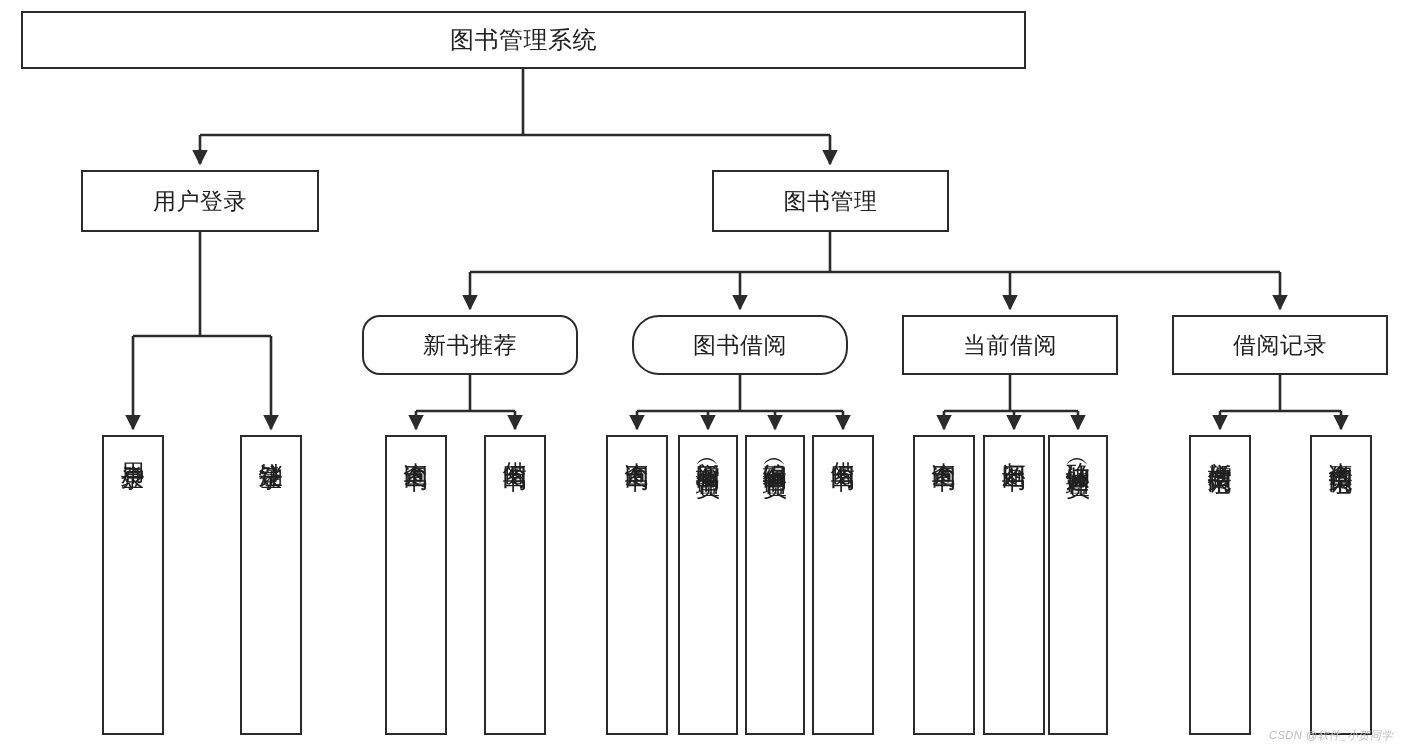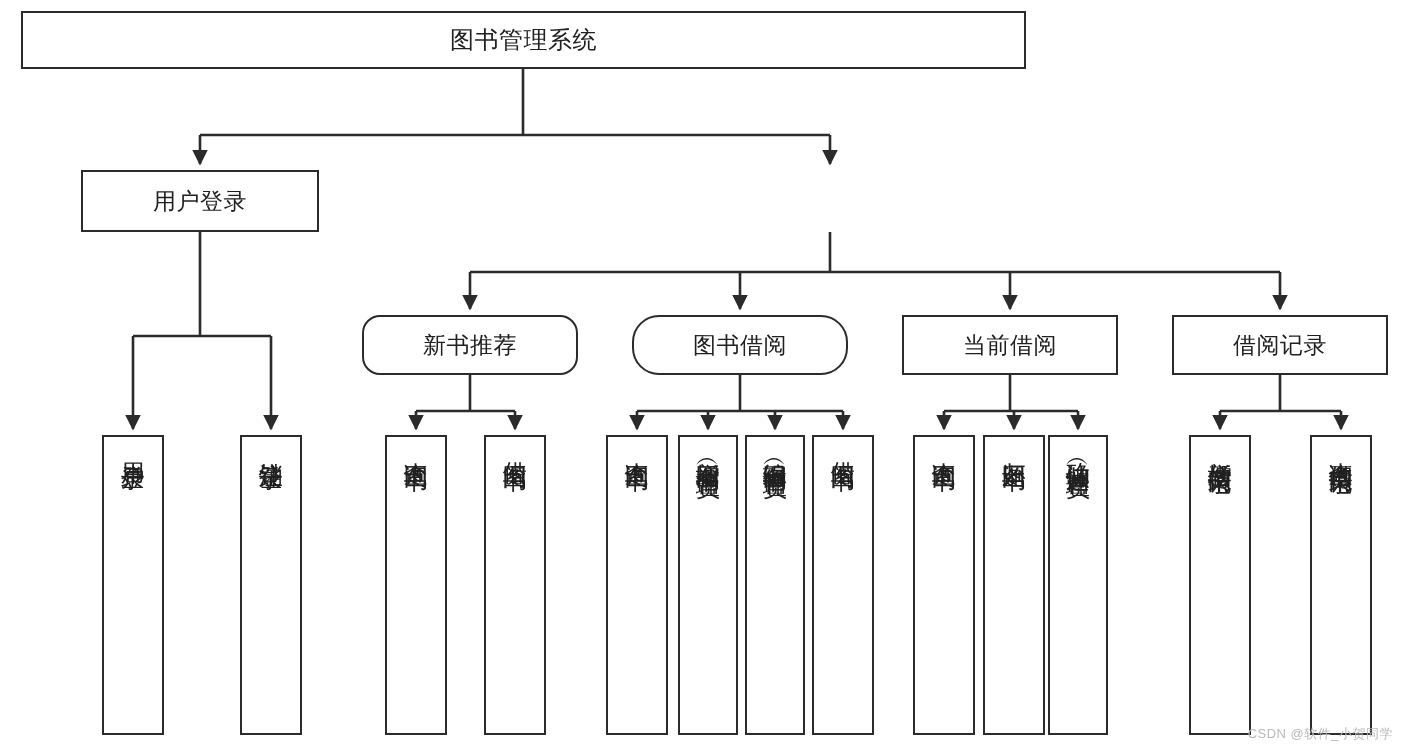--- a/index.html
+++ b/index.html
@@ -54,26 +54,27 @@
     font-size: 24px;
     line-height: 1.32;
     letter-spacing: 2px;
     white-space: nowrap;
   }
   .node.root .label { font-size: 24px; }
   #watermark {
     position: absolute;
     right: 12px;
     bottom: 4px;
-    font-size: 13px;
+    font-size: 11px;
     color: #b9b9b9;
     letter-spacing: 0.5px;
     z-index: 5;
     white-space: nowrap;
     pointer-events: none;
+    font-style: italic;
   }
 </style>
 </head>
 <body>
 
 <div id="canvas">
 
   <svg id="svg-layer" viewBox="0 0 1405 747" xmlns="http://www.w3.org/2000/svg">
     <defs>
       <marker id="arrow" viewBox="0 0 10 10" refX="9" refY="5" markerWidth="6" markerHeight="6" orient="auto-start-reverse">
@@ -125,20 +126,23 @@
     </g>
   </svg>
 
   <div class="node root" style="left: 21px; top: 11px; width: 1005px; height: 58px;">
     <span class="label">图书管理系统</span>
   </div>
 
   <div class="node" style="left: 81px; top: 170px; width: 238px; height: 62px;">
     <span class="label">用户登录</span>
   </div>
+  <div class="node" style="left: 712px; top: 170px; width: 237px; height: 62px;">
+    <span class="label">图书管理</span>
+  </div>
 
   <div class="node" style="left: 362px; top: 315px; width: 216px; height: 60px; border-radius: 18px;">
     <span class="label">新书推荐</span>
   </div>
   <div class="node" style="left: 632px; top: 315px; width: 216px; height: 60px; border-radius: 27px;">
     <span class="label">图书借阅</span>
   </div>
   <div class="node" style="left: 902px; top: 315px; width: 216px; height: 60px; justify-content: center;">
     <span class="label">当前借阅</span>
   </div>

